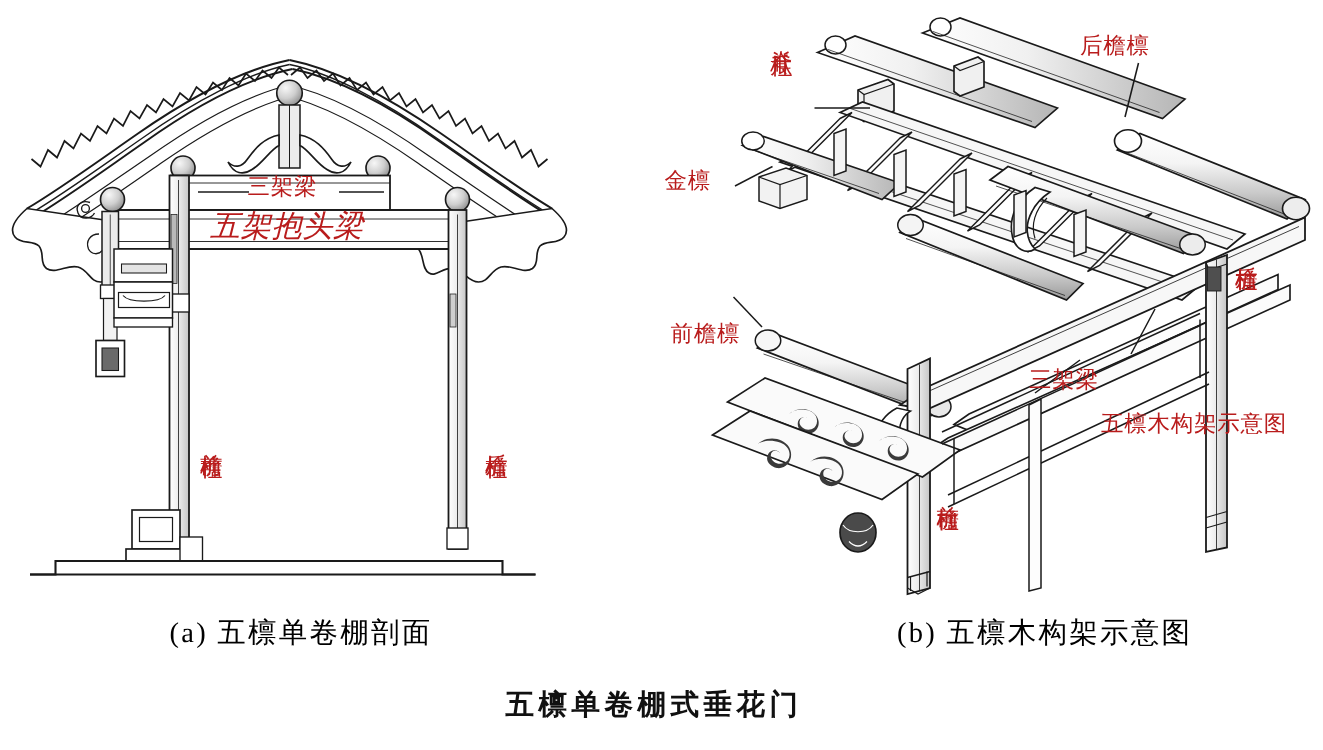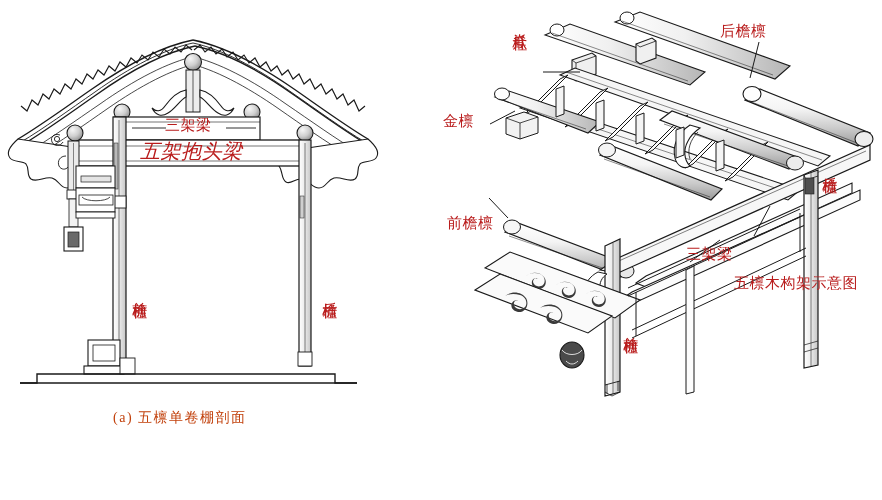--- a/index.html
+++ b/index.html
@@ -33,22 +33,22 @@
     letter-spacing: 0.5px;
   }
   .lbl-v {
     writing-mode: vertical-rl;
     text-orientation: upright;
     line-height: 1.05;
     letter-spacing: 1px;
   }
   .caption {
     position: absolute;
-    color: #c2410c;
-    font-size: 14px;
+    color: #000000;
+    font-size: 19px;
     letter-spacing: 1.5px;
     white-space: pre;
   }
   .maintitle {
     position: absolute;
     color: #111111;
     font-size: 19px;
     font-weight: 600;
     letter-spacing: 3px;
     white-space: pre;
@@ -412,15 +412,17 @@
   <div class="lbl in-dia" style="left:686px; top:247px;">三架梁</div>
 
   <div class="lbl in-dia" style="left:734px; top:276px;">五檩木构架示意图</div>
 
   <div class="lbl lbl-v in-dia" style="left:821px; top:165px;">后檐柱</div>
 
   <div class="lbl lbl-v in-dia" style="left:622px; top:325px;">前檐柱</div>
 
   <div class="caption" style="left:113px; top:409px;">(a) 五檩单卷棚剖面</div>
 
-
+  <div class="caption" style="left:598px; top:409px;">(b) 五檩木构架示意图</div>
+
+  <div class="maintitle" style="left:337px; top:457px;">五檩单卷棚式垂花门</div>
 
 </div>
 
 </body></html>

